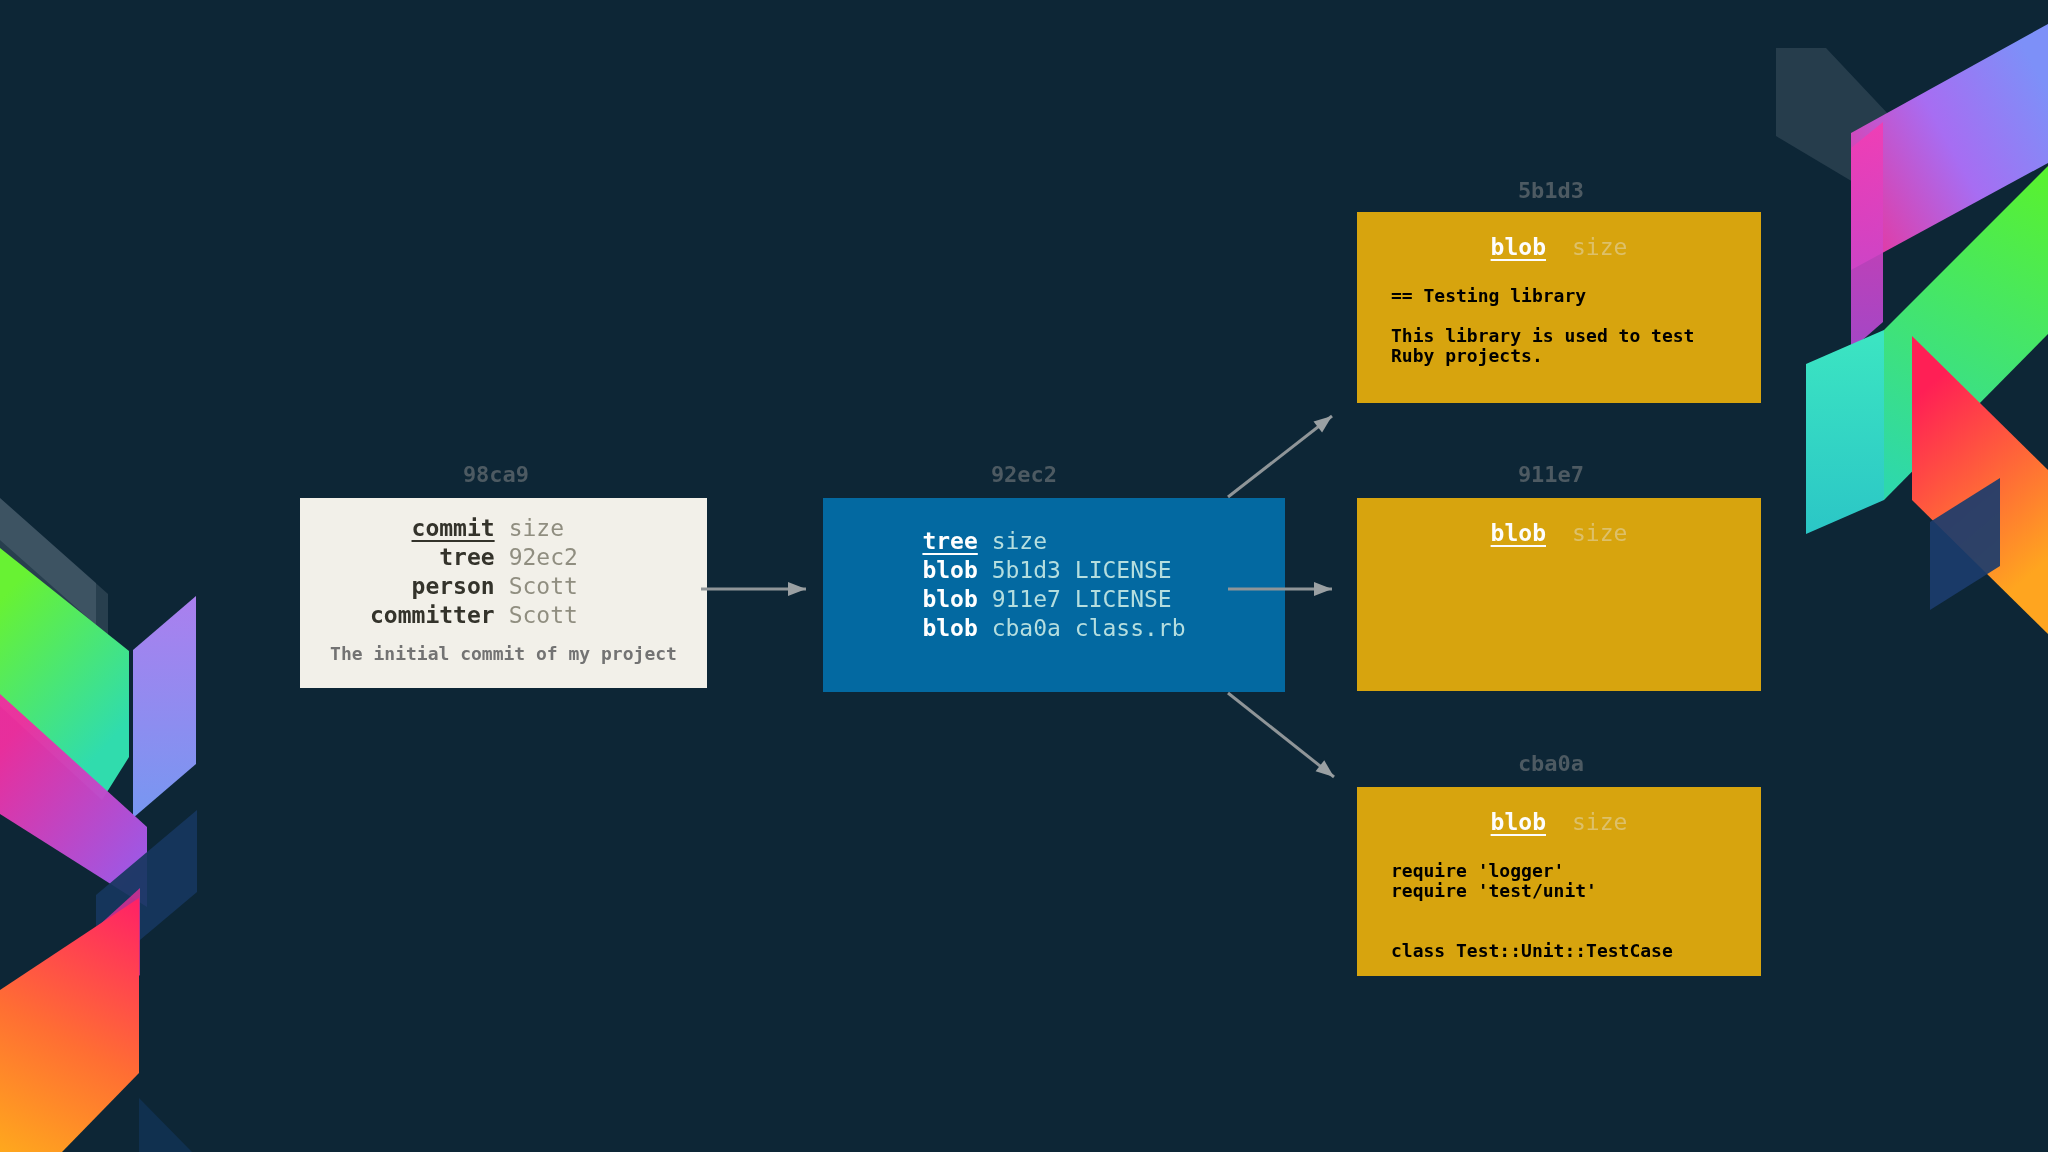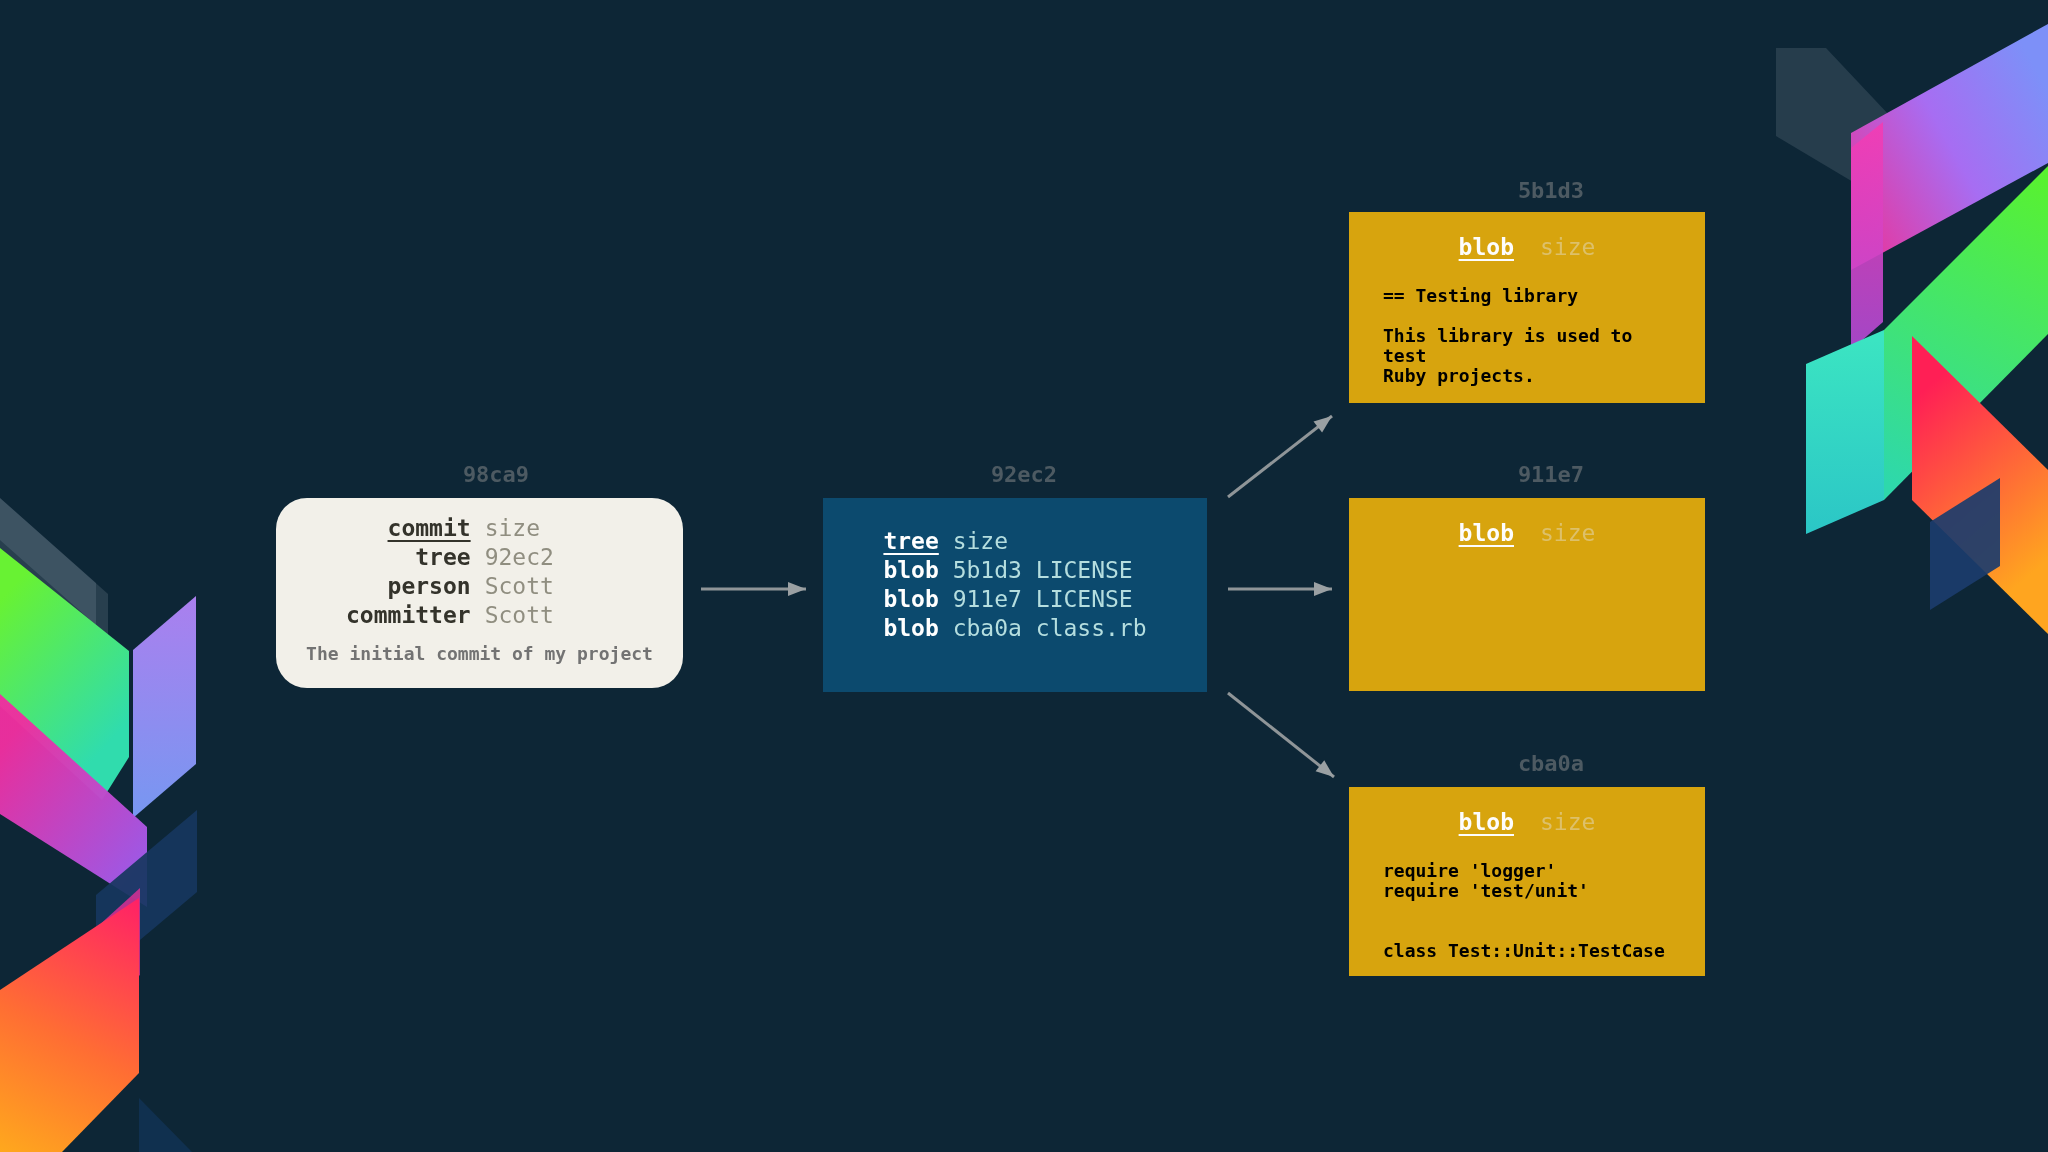--- a/index.html
+++ b/index.html
@@ -8,23 +8,23 @@
     background:#0d2636;
     overflow:hidden;
     font-family:"DejaVu Sans Mono","Liberation Mono",monospace;
     position:relative;
   }
   .canvas{position:absolute;left:0;top:0;width:2048px;height:1152px;}
   svg.layer{position:absolute;left:0;top:0;pointer-events:none;}
 
   
   .node{position:absolute;box-sizing:border-box;overflow:hidden;}
-  .commit-box{left:276px;top:498px;width:407px;height:190px;background:#f2f0e9;border-radius:31px;}
-  .tree-box{left:823px;top:498px;width:384px;height:194px;background:#0c4a6e;}
-  .blob-box{width:356px;background:#d7a40e;}
+  .commit-box{left:300px;top:498px;width:407px;height:190px;background:#f2f0e9;}
+  .tree-box{left:823px;top:498px;width:462px;height:194px;background:#0369a1;}
+  .blob-box{width:404px;background:#d7a40e;margin-left:8px;}
   .blob-box.b1{left:1349px;top:212px;height:191px;}
   .blob-box.b2{left:1349px;top:498px;height:193px;}
   .blob-box.b3{left:1349px;top:787px;height:189px;}
 
   
   .hash-label{
     position:absolute;width:220px;text-align:center;
     font-size:22px;line-height:26px;color:#4d5a62;font-weight:bold;
   }
   .hash-commit{left:386px;top:462px;}

